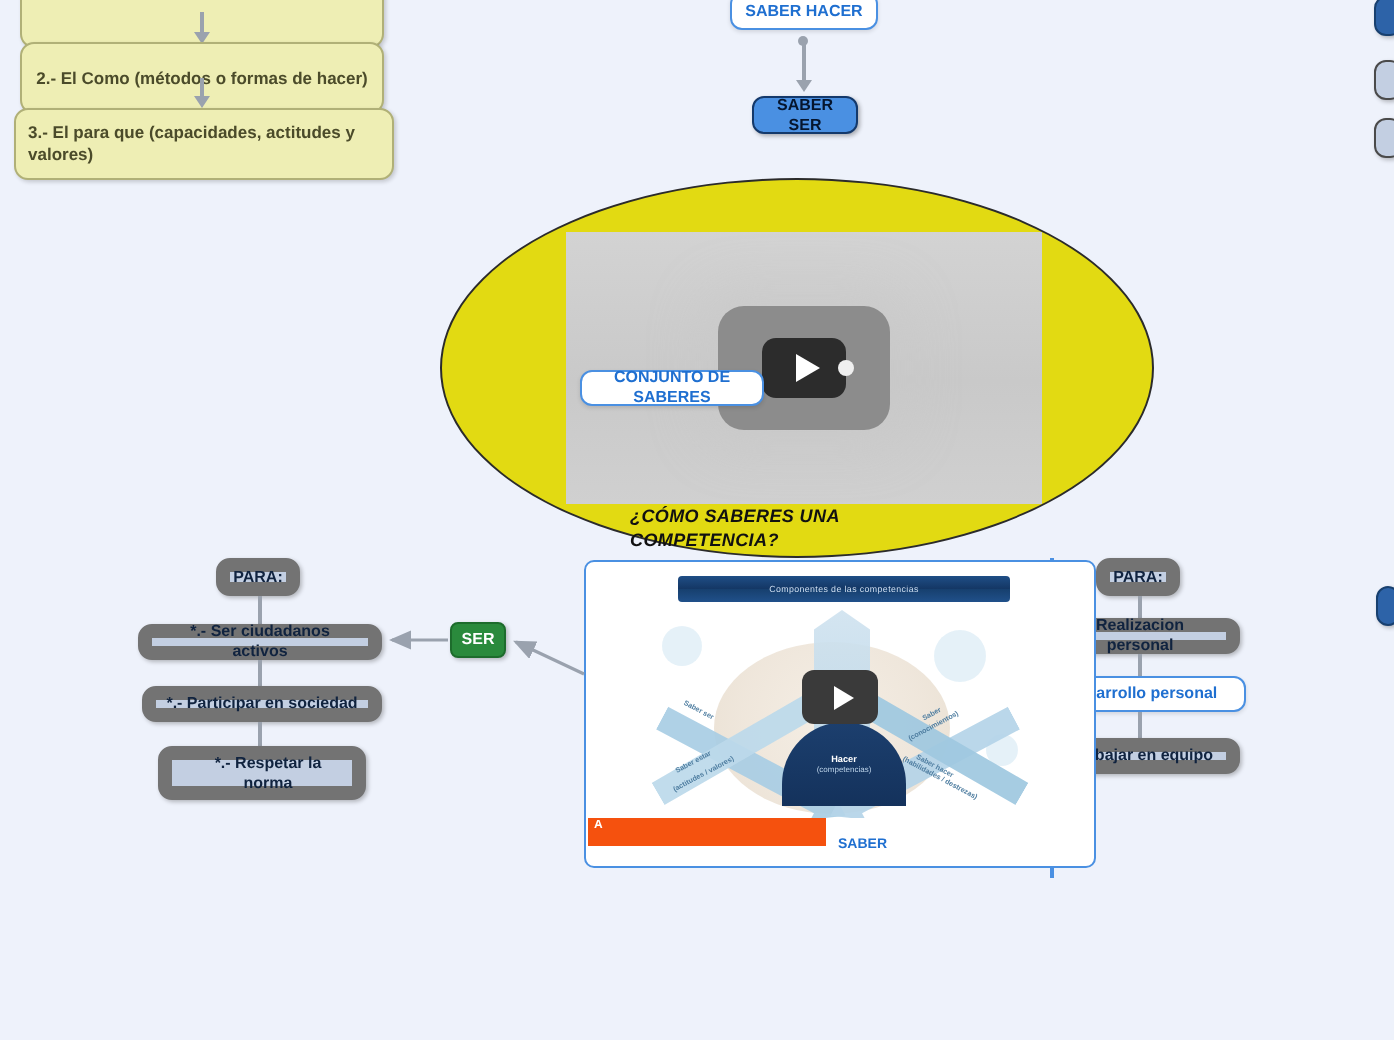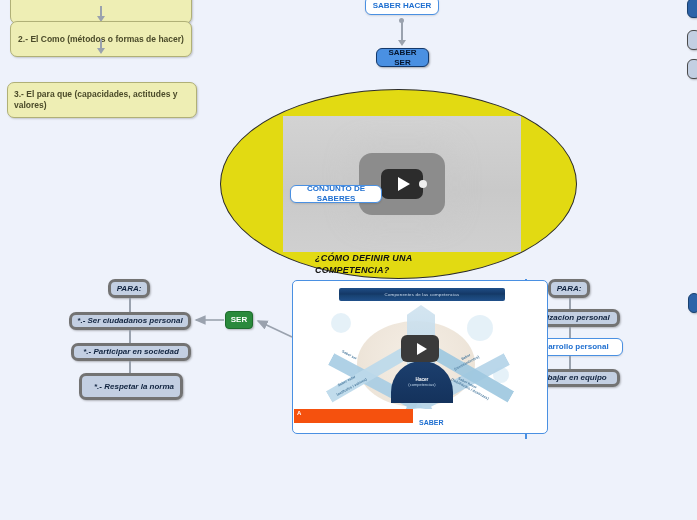--- a/index.html
+++ b/index.html
@@ -38,26 +38,25 @@
     box-shadow: 1px 1px 2px rgba(0,0,0,0.18);
     padding: 17px 6px;
     justify-content: flex-start;
     text-align: left;
   }
   .node-khaki.center { justify-content: center; text-align: center; }
 
   
   .node-steel {
     background: #c3cfe2;
-    border: 3px solid #737373;
+    border: 7px solid #737373;
     color: #10233f;
     font-size: 8px;
     box-shadow: 1px 1px 2px rgba(0,0,0,0.25);
     padding: 2px 5px;
-    font-style: italic;
   }
 
   
   .node-whiteblue {
     background: #ffffff;
     border: 1.6px solid #4a90e2;
     color: #1f6fd0;
     font-size: 8px;
     border-radius: 6px;
     padding: 2px 5px;
@@ -336,21 +335,21 @@
   <div class="node node-khaki center" style="left:10px; top:-12px; width:182px; height:18px;"></div>
 
   <div class="vline" style="left:100px; top:6px; height:12px;"></div>
   <div class="arrowhead-down" style="left:96.5px; top:16px;"></div>
 
   <div class="node node-khaki center" style="left:10px; top:21px; width:182px; height:18px;">2.- El Como (métodos o formas de hacer)</div>
 
   <div class="vline" style="left:100px; top:39px; height:11px;"></div>
   <div class="arrowhead-down" style="left:96.5px; top:48px;"></div>
 
-  <div class="node node-khaki" style="left:7px; top:54px; width:190px; height:27px;margin-top:28px;">3.- El para que (capacidades, actitudes y valores)</div>
+  <div class="node node-khaki" style="left:7px; top:54px; width:190px; height:27px;">3.- El para que (capacidades, actitudes y valores)</div>
 
   <div class="node node-whiteblue" style="left:365px; top:-4px; width:74px; height:19px;">SABER HACER</div>
 
   <div class="dot" style="left:399px; top:18px;"></div>
   <div class="vline" style="left:401px; top:22px; height:20px;"></div>
   <div class="arrowhead-down" style="left:397.5px; top:40px;"></div>
 
   <div class="node node-blue" style="left:376px; top:48px; width:53px; height:19px;">SABER SER</div>
 
   <div id="yellow-ellipse"></div>
@@ -359,27 +358,27 @@
     <div class="yt-shell">
       <div class="yt-btn">
         <div class="yt-tri"></div>
       </div>
       <div class="yt-dot"></div>
     </div>
   </div>
 
   <div class="node node-whiteblue" style="left:290px; top:185px; width:92px; height:18px;">CONJUNTO DE SABERES</div>
 
-  <div id="competencia-caption">¿CÓMO DEFINIR UNA COMPETENCIA?</div>
+  <div id="competencia-caption">¿CÓMO SABERES UNA COMPETENCIA?</div>
 
   <div class="node node-steel" style="left:108px; top:279px; width:42px; height:19px;">PARA:</div>
 
   <div class="vline" style="left:129px; top:298px; height:15px;"></div>
 
-  <div class="node node-steel" style="left:69px; top:312px; width:122px; height:18px;">*.- Ser ciudadanos personal</div>
+  <div class="node node-steel" style="left:69px; top:312px; width:122px; height:18px;">*.- Ser ciudadanos activos</div>
 
   <div class="vline" style="left:129px; top:330px; height:13px;"></div>
 
   <div class="node node-steel" style="left:71px; top:343px; width:120px; height:18px;">*.- Participar en sociedad</div>
 
   <div class="vline" style="left:129px; top:361px; height:12px;"></div>
 
   <div class="node node-steel" style="left:79px; top:373px; width:104px; height:27px;padding-left:11px;">*.- Respetar la norma</div>
 
   <div class="node node-green" style="left:225px; top:311px; width:28px; height:18px;">SER</div>

